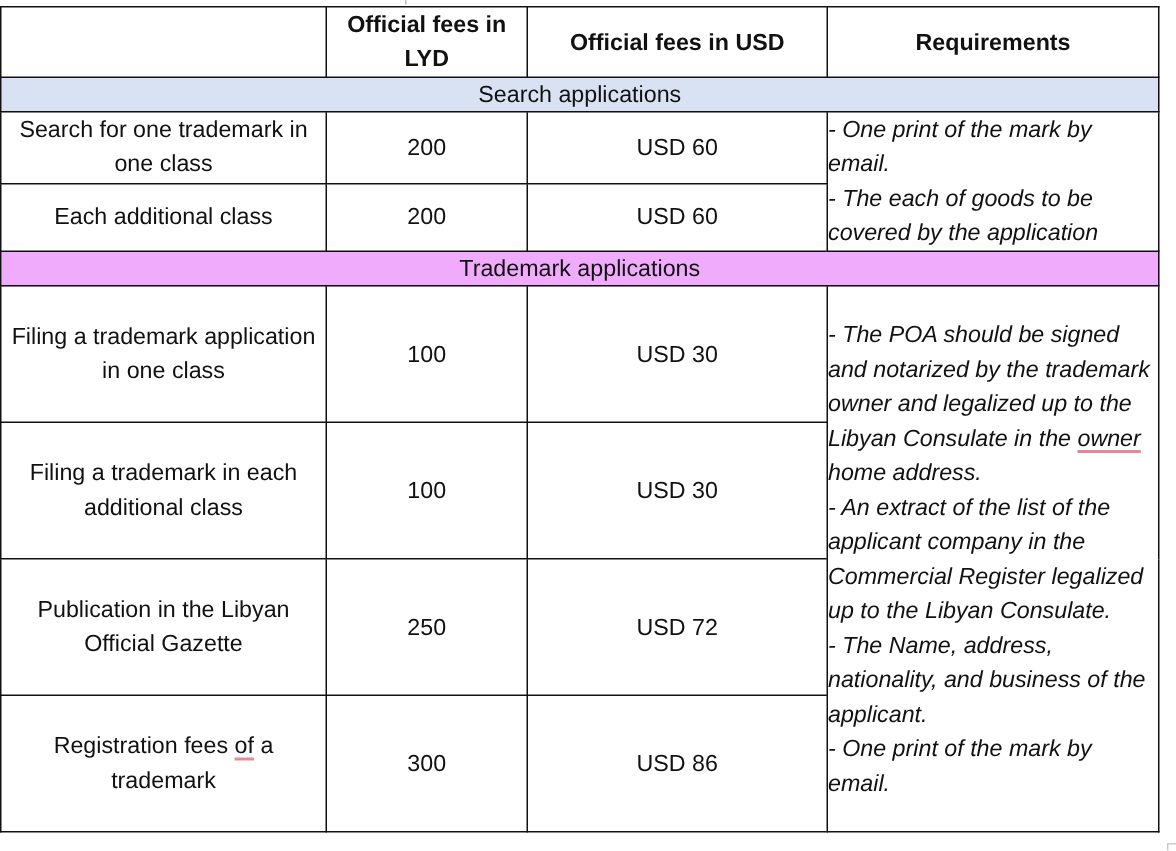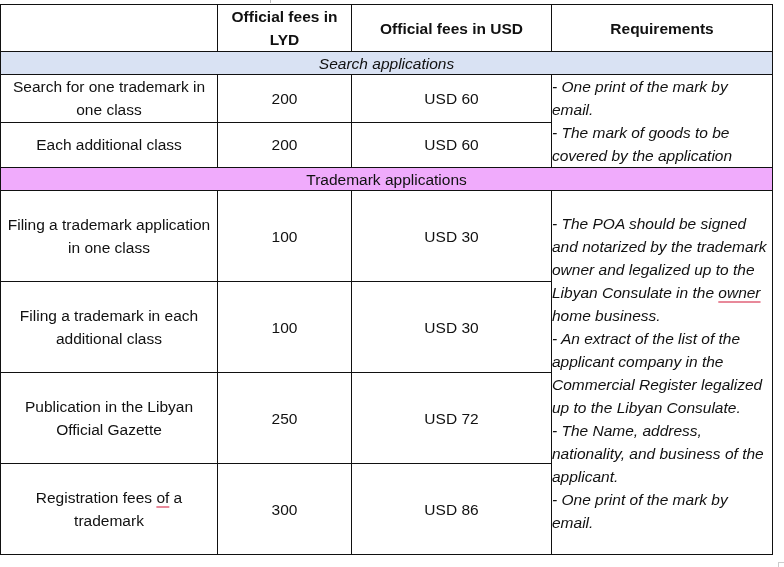--- a/index.html
+++ b/index.html
@@ -49,21 +49,21 @@
     vertical-align: top;
     padding: 0 8px 0 9px;
     font-style: italic;
   }
   td.req .line { display: block; }
   tr.section td {
     text-align: center;
     height: 22px;
     line-height: 21px;
   }
-  tr.section.search td { background: #d9e2f3; font-style: italic; }
+  tr.section.search td { background: #d9e2f3; }
   tr.section.tm td { background: #f0abfc; text-align: center; }
   .r-search1 { height: 45px; }
   .r-search2 { height: 45px; }
   .r-tm { height: 91px; margin-top: 36px; }
   .squiggle {
     text-decoration: underline;
     text-decoration-color: #e8899a;
     text-decoration-thickness: 2px;
     text-underline-offset: 3px;
     text-align: right;
@@ -109,38 +109,38 @@
   <tbody>
     <tr class="section search">
       <td colspan="4">Search applications</td>
     </tr>
     <tr class="r-search1">
       <td class="label">Search for one trademark in one class</td>
       <td class="num">200</td>
       <td class="num">USD 60</td>
       <td class="req" rowspan="2">
         <span class="line">- One print of the mark by email.</span>
-        <span class="line">- The mark of goods to be covered by the application</span>
+        <span class="line">- The each of goods to be covered by the application</span>
       </td>
     </tr>
     <tr class="r-search2">
       <td class="label">Each additional class</td>
       <td class="num">200</td>
       <td class="num">USD 60</td>
     </tr>
 
     <tr class="section tm">
       <td colspan="4">Trademark applications</td>
     </tr>
     <tr class="r-tm">
       <td class="label">Filing a trademark application in one class</td>
       <td class="num">100</td>
       <td class="num">USD 30</td>
       <td class="req" rowspan="4">
-        <span class="line"><span>- The POA should be signed and notarized by the trademark owner and legalized up to the Libyan Consulate in the </span><span class="squiggle">owner</span><span> home business.</span></span>
+        <span class="line"><span>- The POA should be signed and notarized by the trademark owner and legalized up to the Libyan Consulate in the </span><span class="squiggle">owner</span><span> home address.</span></span>
         <span class="line">- An extract of the list of the applicant company in the Commercial Register legalized up to the Libyan Consulate.</span>
         <span class="line">- The Name, address, nationality, and business of the applicant.</span>
         <span class="line">- One print of the mark by email.</span>
       </td>
     </tr>
     <tr class="r-tm">
       <td class="label">Filing a trademark in each additional class</td>
       <td class="num">100</td>
       <td class="num">USD 30</td>
     </tr>

